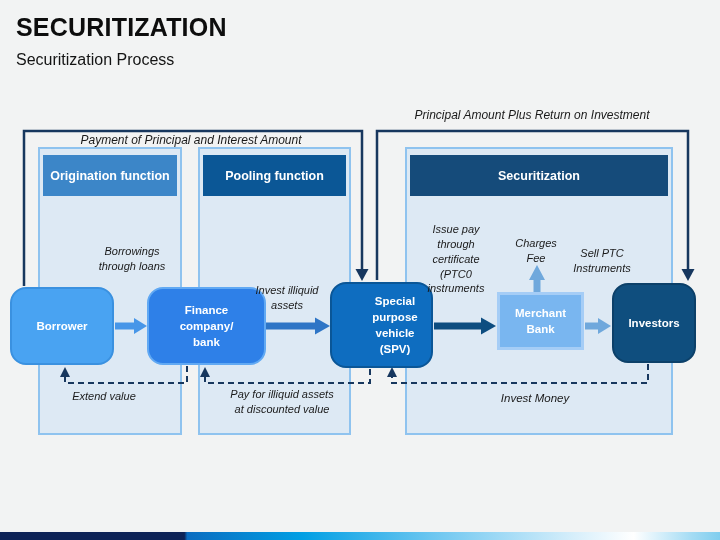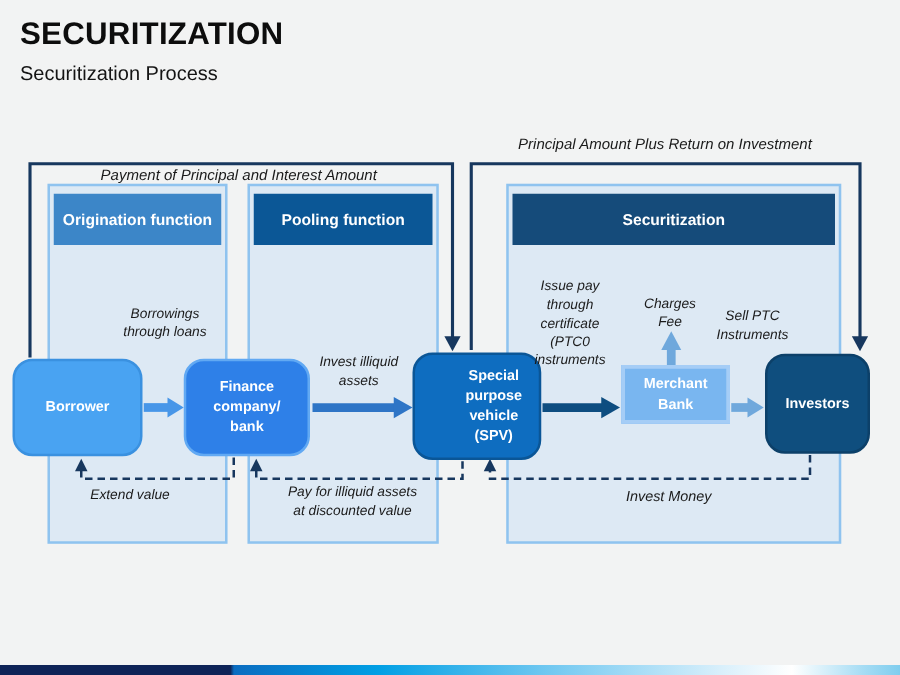--- a/index.html
+++ b/index.html
@@ -31,23 +31,23 @@
   }
   
   .connector-layer { position:absolute; left:0; top:0; z-index:2; pointer-events:none; }
   
   .node {
     position:absolute; z-index:3; box-sizing:border-box;
     display:flex; align-items:center; justify-content:center; text-align:center;
     color:#ffffff; font-weight:700; font-size:11.5px; line-height:1.4;
   }
   #node-borrower  { left:10px;  top:287px; width:104px; height:78px; border-radius:16px; border:2.5px solid #3a91e0; }
-  #node-finance   { left:147px; top:287px; width:101px; height:78px; border-radius:16px; border:2.5px solid #61a9f3; padding:0 16px; }
+  #node-finance   { left:147px; top:287px; width:119px; height:78px; border-radius:16px; border:2.5px solid #61a9f3; padding:0 16px; }
   #node-spv       { left:330px; top:282px; width:103px; height:86px; border-radius:16px; border:2.5px solid #0a5697; padding:0 7px; }
-  #node-merchant  { left:497px; top:292px; width:87px;  height:47px; border:3px solid #a5cdf6; padding:0 5px; }
+  #node-merchant  { left:497px; top:292px; width:87px;  height:58px; border:3px solid #a5cdf6; padding:0 5px; }
   #node-investors { left:612px; top:283px; width:84px;  height:80px; border-radius:16px; border:2.5px solid #0c4069; }
   
   .flow-label {
     position:absolute; z-index:4; font-style:italic; font-size:11px;
     color:#1a1a1a; text-align:center; line-height:1.35;
   }
   #lbl-payment   { left:35px;  top:107px; width:312px; font-size:12px;margin-top:25px; }
   #lbl-return    { left:386px; top:107px; width:292px; font-size:12px; }
   #lbl-borrowings{ left:92px;  top:244px; width:80px;  }
   #lbl-sells     { left:242px; top:283px; width:90px;  }

